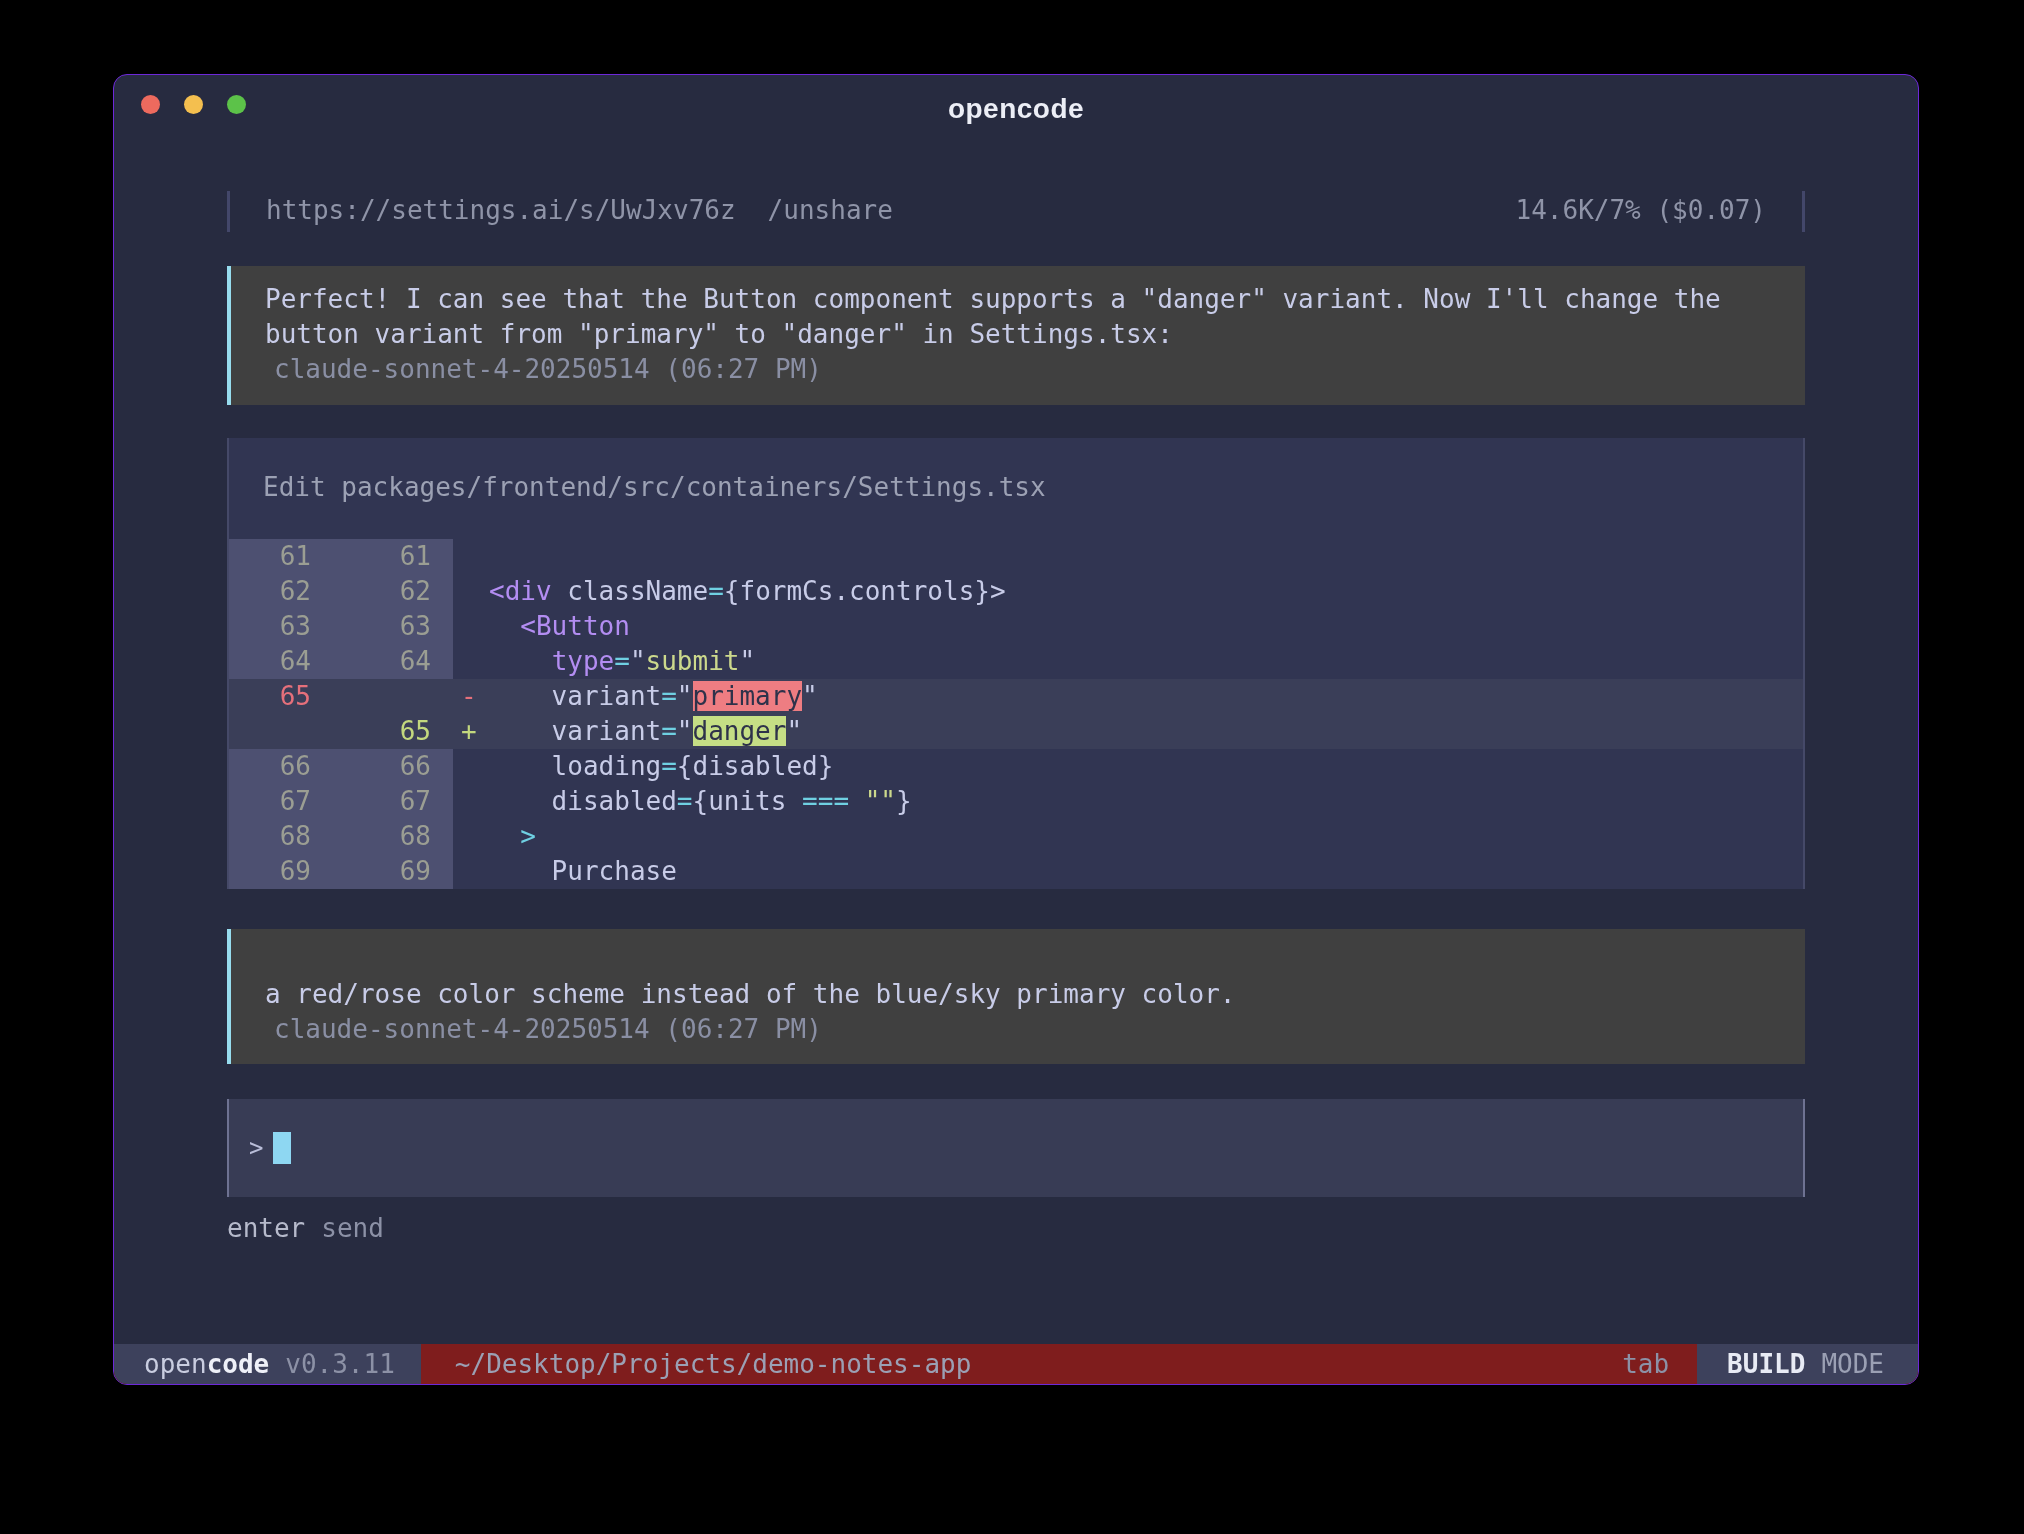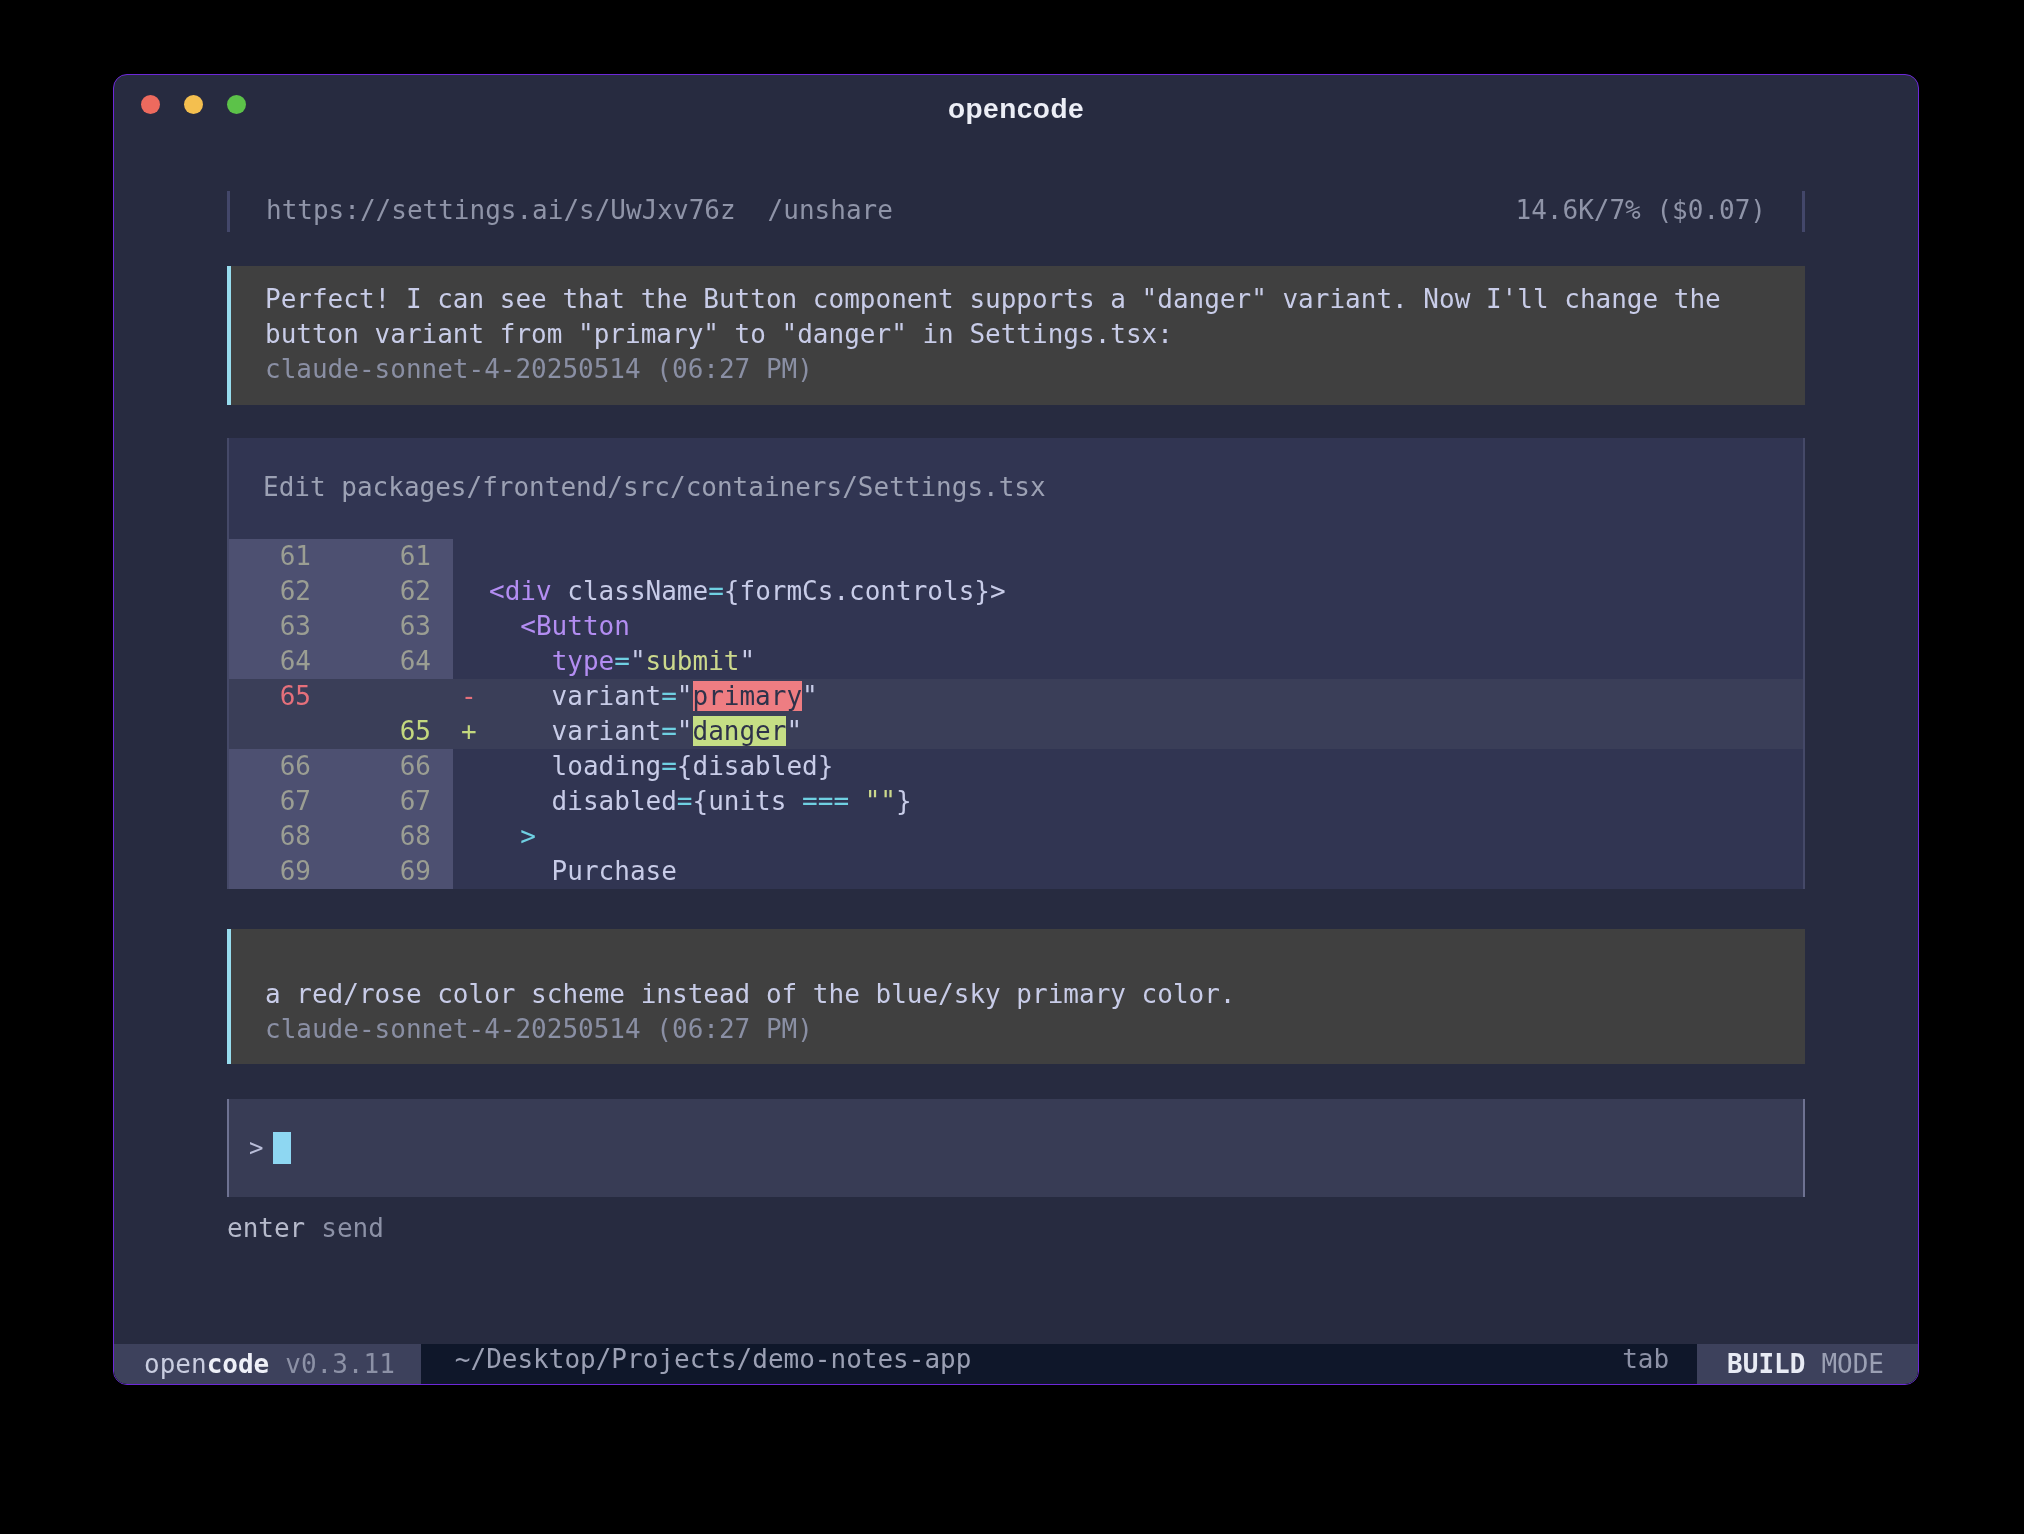--- a/index.html
+++ b/index.html
@@ -36,21 +36,21 @@
   .sh-usage { margin-left:auto; margin-right:36px; }
 
   
   .message {
     background:#404040; border-left:4px solid #97dcee;
     padding:16px 30px 18px 34px; line-height:35px;
   }
   .message.first { margin-top:34px; }
   .message.second { margin-top:40px; padding-top:48px; padding-bottom:17px; }
   .msg-line { color:#c8cce8; white-space:pre; }
-  .msg-meta { color:#8a8fa4; }
+  .msg-meta { color:#8a8fa4;margin-left:9px; }
 
   
   .edit-panel {
     margin-top:33px; background:#313552; padding:32px 0 0 0;
     border-left:2px solid #454968; border-right:2px solid #454968;
   }
   .edit-title { color:#9ca1b4; padding-left:34px; line-height:35px; margin-bottom:34px; }
   .diff { width:100%; }
   .diff-row { display:flex; height:35px; line-height:35px; white-space:pre; }
   .diff-row .ln { flex:0 0 112px; text-align:right; color:#9b9e93; }
@@ -82,21 +82,21 @@
     margin-top:14px; display:flex; line-height:35px;
   }
   .hint-key { color:#b6bacb; }
   .hint-label { color:#8c91a6; margin-left:16px; }
   .hints .right { margin-left:auto; }
   .provider { color:#8c91a6; margin-right:16px; }
   .model { color:#c6cada; }
 
   
   .statusbar {
-    margin-top:auto; height:40px; background:#0f172a; display:flex; 
+    margin-top:auto; height:40px; background:#7f1d1d; display:flex; align-items:center;
     font-size:26px; flex:0 0 auto;
   }
   .sb-app {
     height:100%; display:flex; align-items:center; background:#3d415c;
     padding:0 26px 0 30px; border-bottom-left-radius:13px;
   }
   .sb-open { color:#c9cde0; } .sb-code { color:#eef0f8; font-weight:bold; }
   .sb-version { color:#8c91a6; margin-left:16px; }
   .sb-path { color:#9ba0b4; margin-left:34px; }
   .sb-tab { margin-left:auto; color:#8c91a6; padding-right:28px; }

